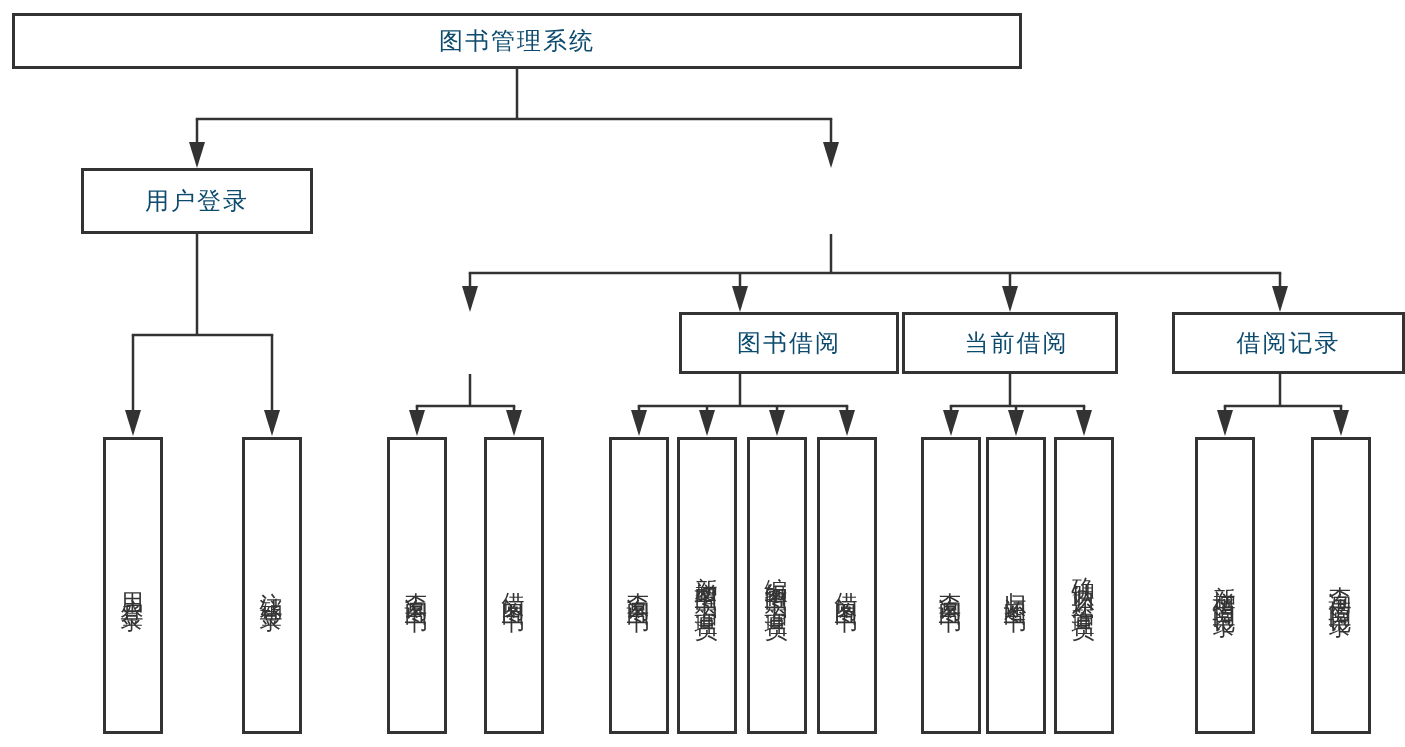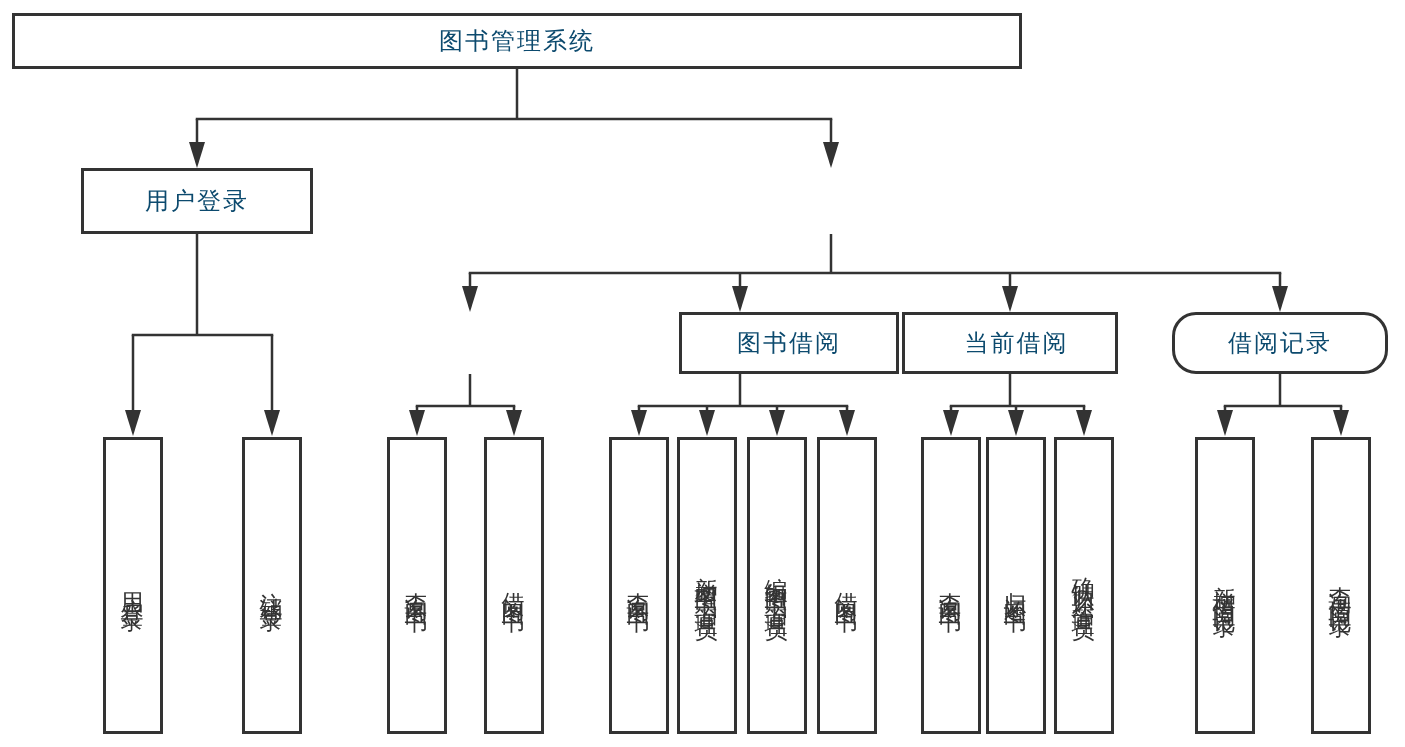--- a/index.html
+++ b/index.html
@@ -131,21 +131,21 @@
   <div class="hbox" style="left:81px; top:168px; width:232px; height:66px;">
     <span>用户登录</span>
   </div>
 
   <div class="hbox" style="left:632px; top:312px; width:220px; height:62px;margin-left:47px;">
     <span>图书借阅</span>
   </div>
   <div class="hbox" style="left:902px; top:312px; width:216px; height:62px;padding-left:13px;">
     <span>当前借阅</span>
   </div>
-  <div class="hbox" style="left:1172px; top:312px; width:216px; height:62px;border-radius:24px;">
+  <div class="hbox" style="left:1172px; top:312px; width:233px; height:62px;">
     <span>借阅记录</span>
   </div>
 
   <div class="vbox" style="left:103px;">
     <span>用户登录</span>
   </div>
   <div class="vbox" style="left:242px;">
     <span>注销登录</span>
   </div>
 

